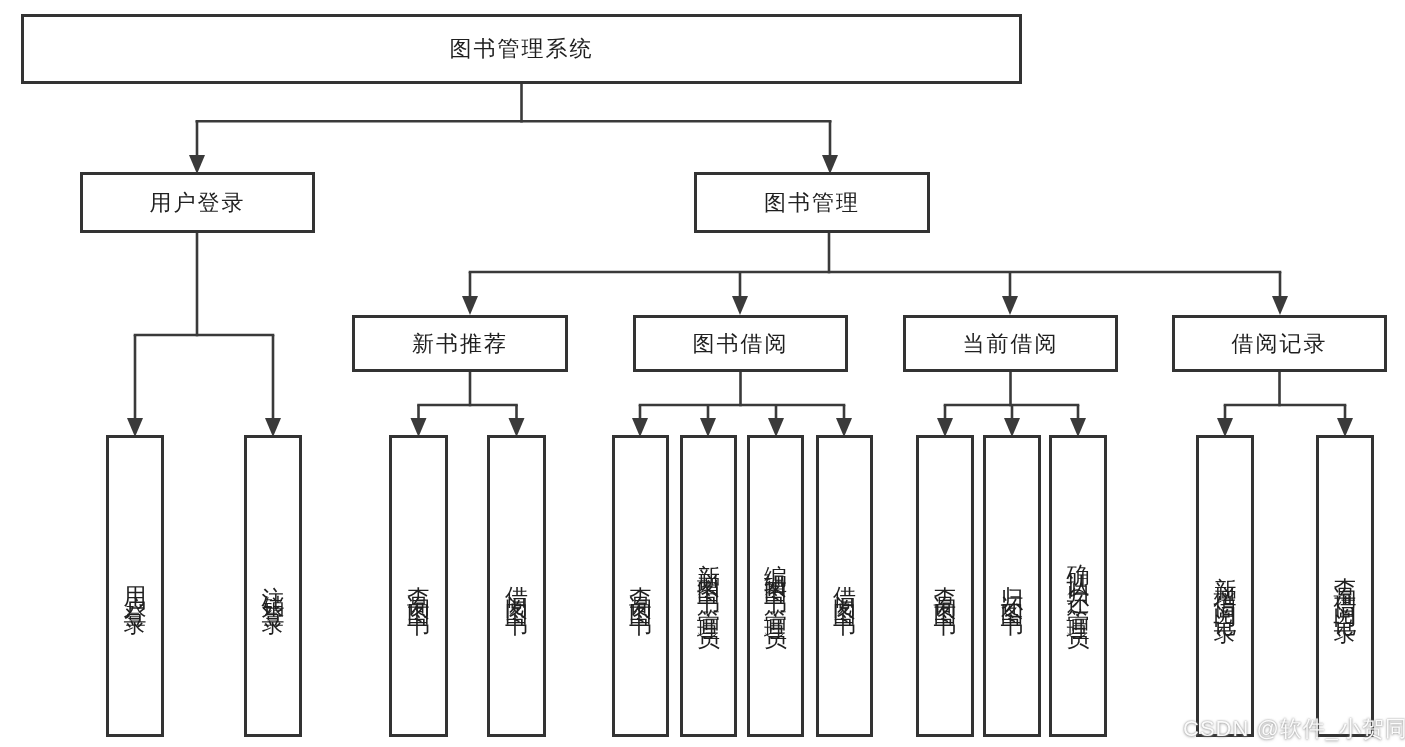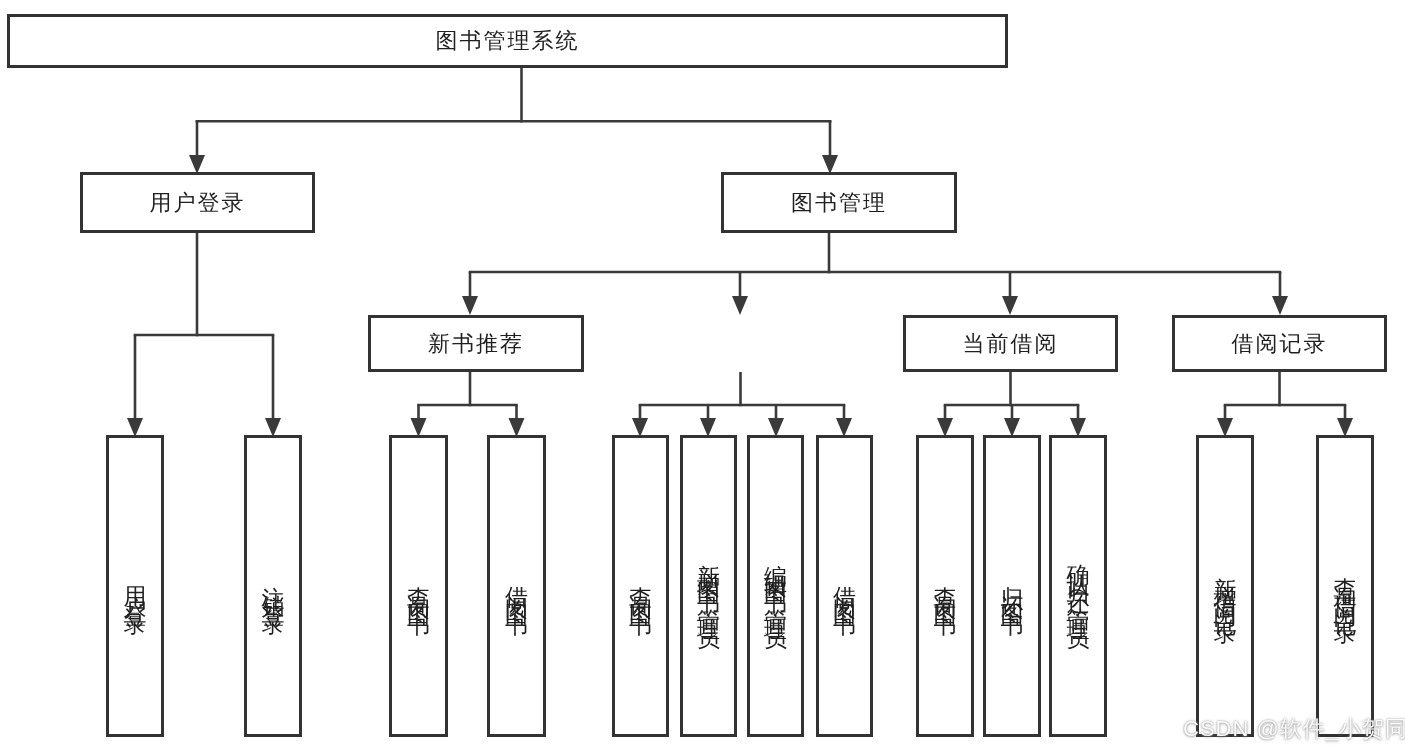--- a/index.html
+++ b/index.html
@@ -33,26 +33,26 @@
   }
   .leaf span {
     writing-mode: vertical-rl;
     text-orientation: mixed;
     font-size: 23px;
     letter-spacing: 9px;
     line-height: 1;
     white-space: nowrap;
   }
   
-  #root  { left: 7px;  top: 14px;  width: 1001px; height: 54px; }
+  #root  { left: 21px;  top: 14px;  width: 1001px; height: 70px; }
   
   #b-user { left: 80px;  top: 172px; width: 235px; height: 61px; }
-  #b-book { left: 721px; top: 172px; width: 236px; height: 61px; }
-  
-  #c1 { left: 368px;  top: 315px; width: 216px; height: 57px; }
+  #b-book { left: 694px; top: 172px; width: 236px; height: 61px; }
+  
+  #c1 { left: 352px;  top: 315px; width: 216px; height: 57px; }
   #c2 { left: 633px;  top: 315px; width: 215px; height: 57px; }
   #c3 { left: 903px;  top: 315px; width: 215px; height: 57px; font-family: Liberation Serif, serif; }
   #c4 { left: 1172px; top: 315px; width: 215px; height: 57px; }
   
   .leaf { top: 435px; height: 302px; }
   #l1a { left: 106px;  width: 58px; }
   #l1b { left: 244px;  width: 58px; }
   #l2a { left: 389px;  width: 59px; }
   #l2b { left: 487px;  width: 59px; }
   #l3a { left: 612px;  width: 57px; }
@@ -152,20 +152,23 @@
   <div class="box" id="b-user">
     <span class="hlabel">用户登录</span>
   </div>
   <div class="box" id="b-book">
     <span class="hlabel">图书管理</span>
   </div>
 
   <div class="box" id="c1">
     <span class="hlabel">新书推荐</span>
   </div>
+  <div class="box" id="c2">
+    <span class="hlabel">图书借阅</span>
+  </div>
   <div class="box" id="c3">
     <span class="hlabel">当前借阅</span>
   </div>
   <div class="box" id="c4">
     <span class="hlabel">借阅记录</span>
   </div>
 
   <div class="box leaf" id="l1a">
     <span>用户登录</span>
   </div>

